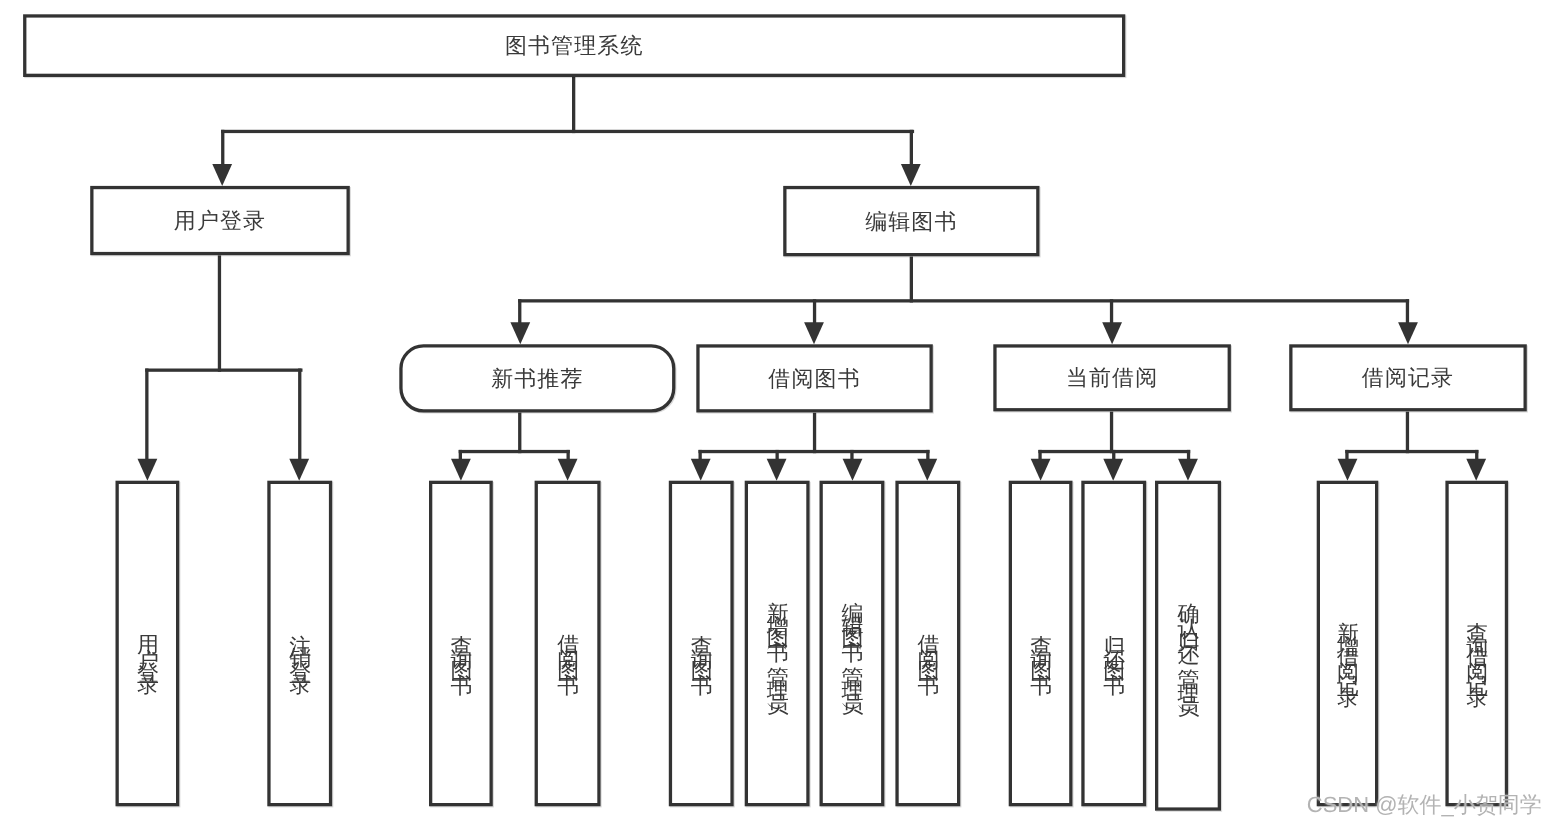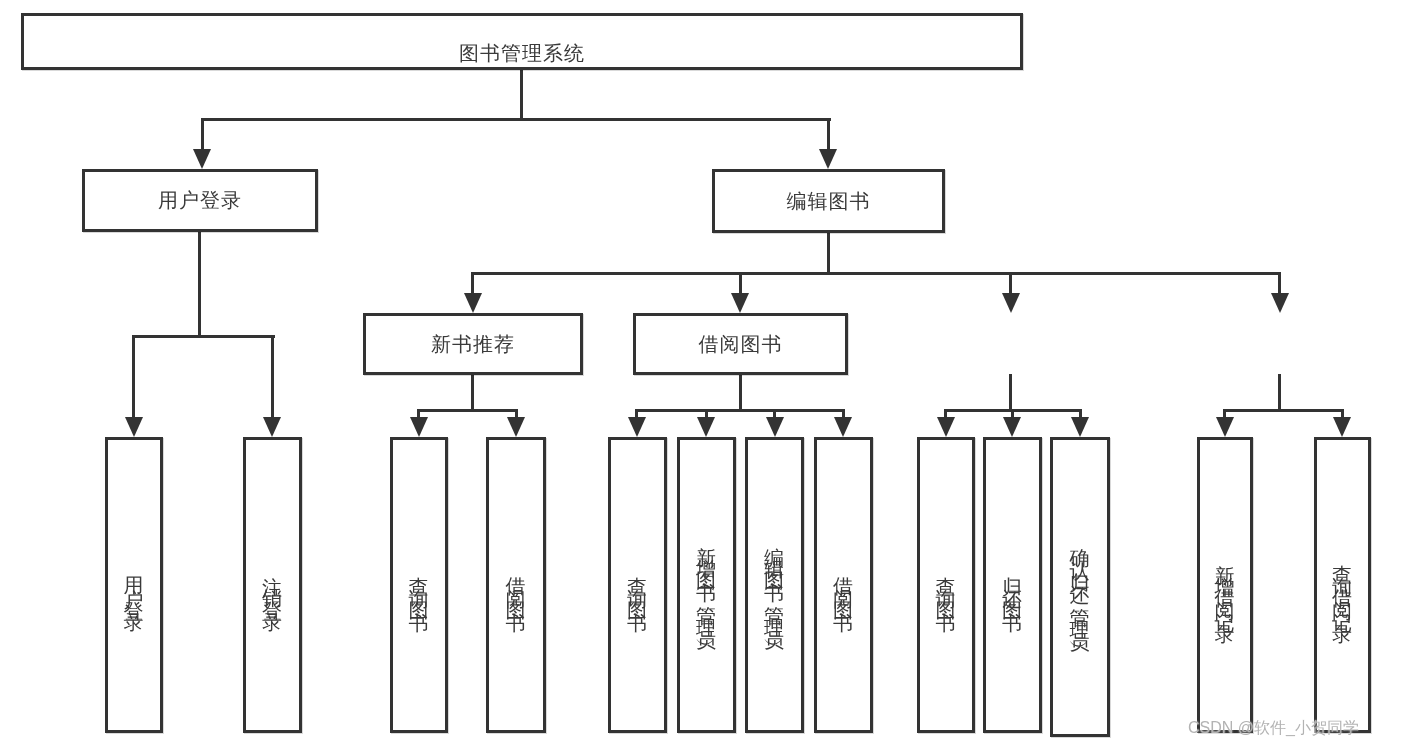--- a/index.html
+++ b/index.html
@@ -38,46 +38,52 @@
   }
   .line{position:absolute;background:var(--line);z-index:1;}
   .arrowhead{
     position:absolute;width:0;height:0;z-index:1;
     border-left:9px solid transparent;
     border-right:9px solid transparent;
     border-top:20px solid var(--line);
   }
   .watermark{
     position:absolute;left:1188px;top:718px;
-    font-size:16px;color:var(--watermark);
+    font-size:20px;color:var(--watermark);
     z-index:5;white-space:nowrap;
     text-shadow:0 0 2px #ffffff;
   }
 </style>
 </head>
 <body>
 
 <div class="canvas">
 
-  <div class="node" style="left:21px;top:13px;width:1002px;height:57px;align-items:flex-end;">
+  <div class="node" style="left:21px;top:13px;width:1002px;height:57px;">
     <span>图书管理系统</span>
   </div>
 
   <div class="node" style="left:82px;top:169px;width:236px;height:63px;">
     <span>用户登录</span>
   </div>
   <div class="node" style="left:712px;top:169px;width:233px;height:64px;">
     <span>编辑图书</span>
   </div>
 
-  <div class="node" style="left:363px;top:313px;width:220px;height:62px;">
+  <div class="node" style="left:363px;top:313px;width:251px;height:62px;border-radius:22px;">
     <span>新书推荐</span>
   </div>
   <div class="node" style="left:633px;top:313px;width:215px;height:62px;">
     <span>借阅图书</span>
+  </div>
+  <div class="node" style="left:903px;top:313px;width:216px;height:61px;">
+    <span>当前借阅</span>
+  </div>
+  <div class="node" style="left:1172px;top:313px;width:216px;height:61px;">
+    <span>借阅记录</span>
   </div>
 
   <div class="node vertical" style="left:105px;top:437px;width:58px;height:296px;">
     <span>用户登录</span>
   </div>
   <div class="node vertical" style="left:243px;top:437px;width:59px;height:296px;">
     <span>注销登录</span>
   </div>
 
   <div class="node vertical" style="left:390px;top:437px;width:58px;height:296px;">

